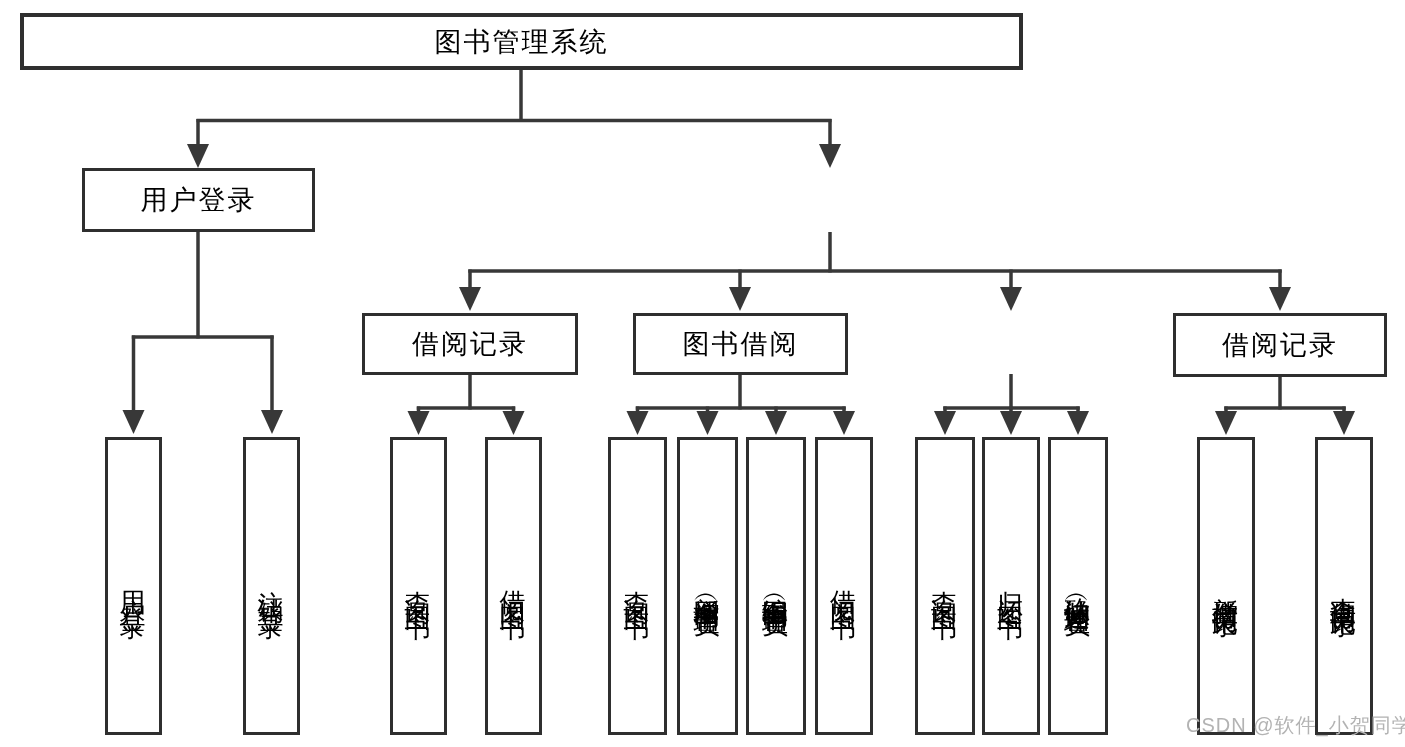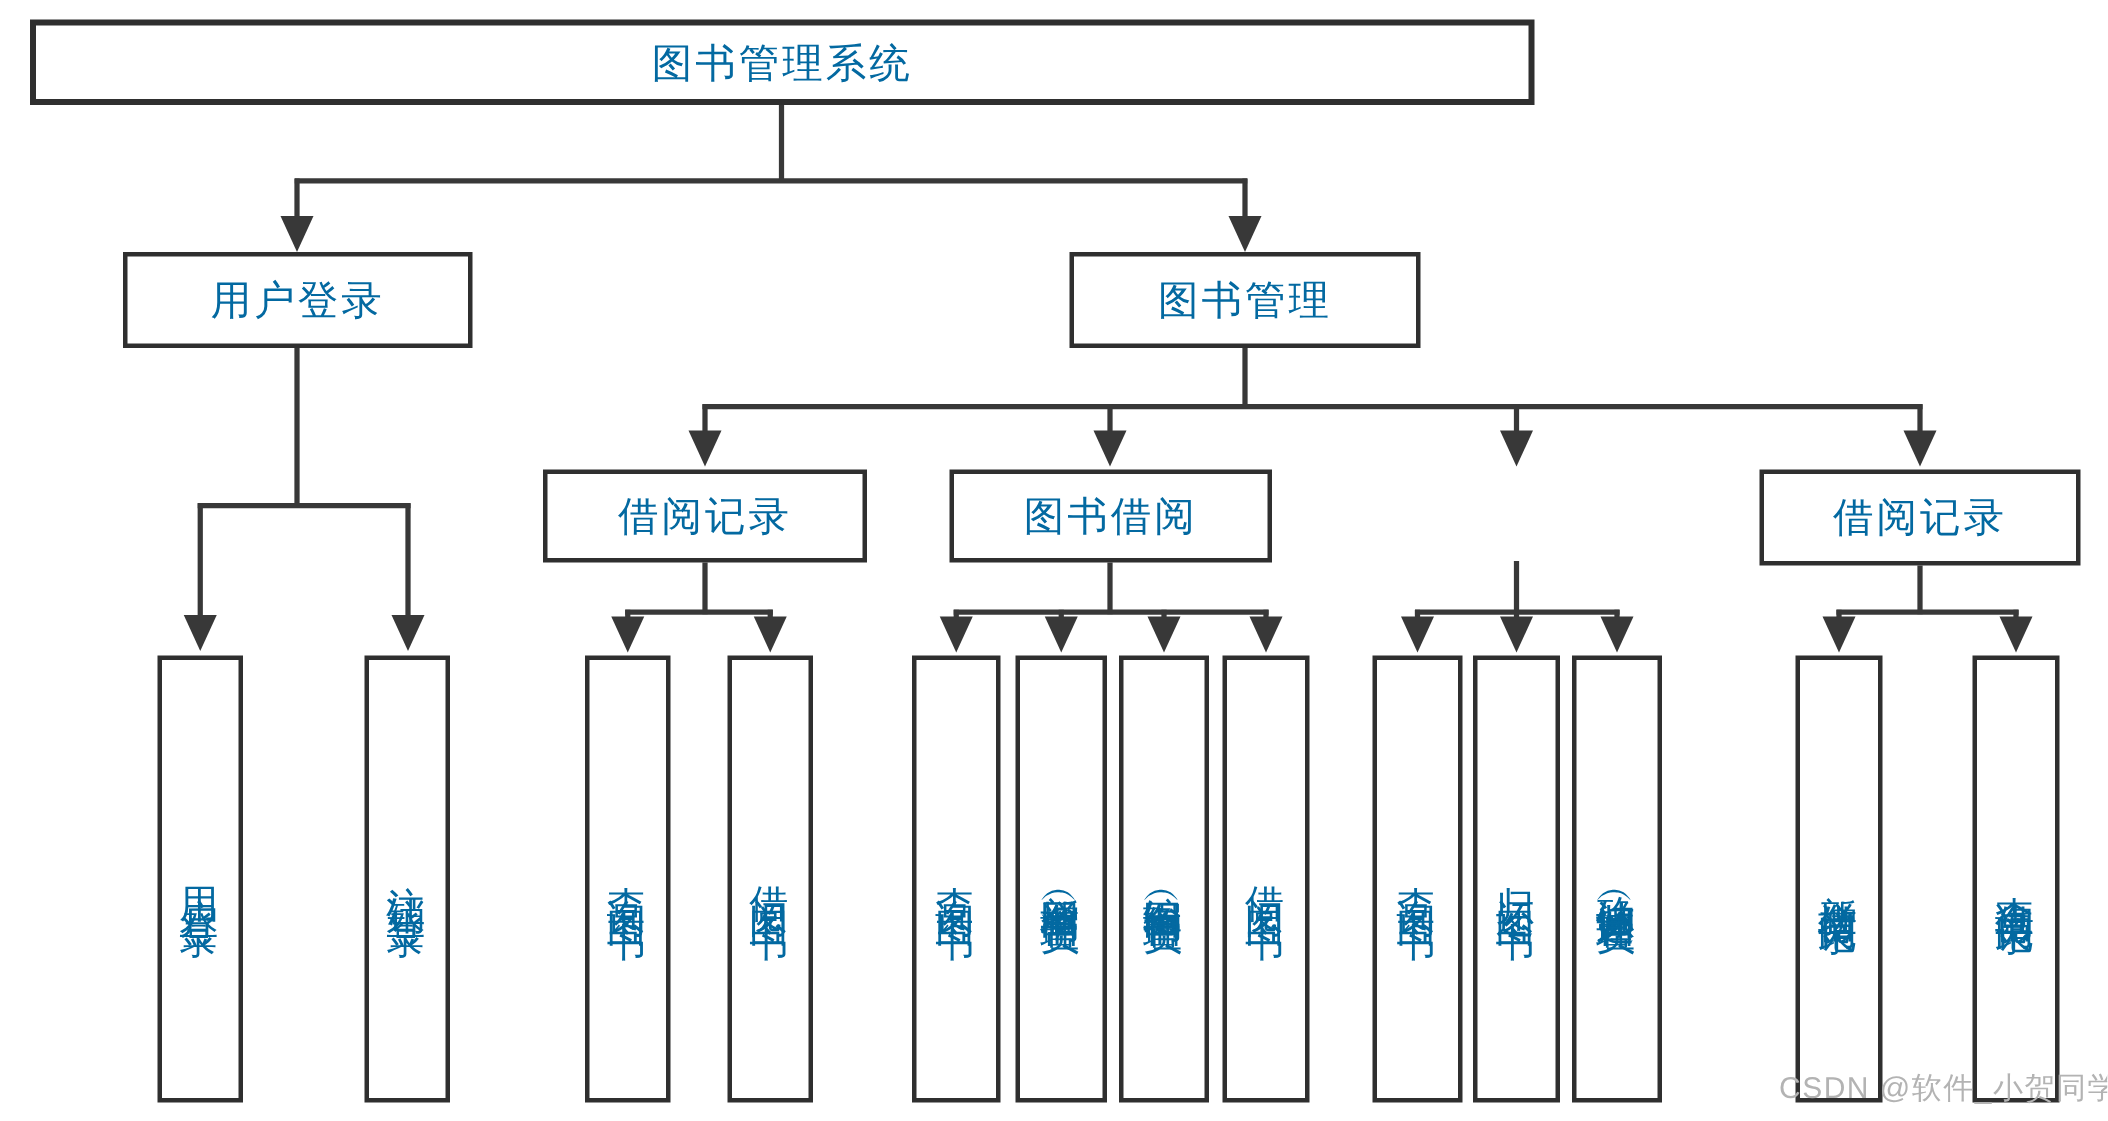--- a/index.html
+++ b/index.html
@@ -5,21 +5,21 @@
   html,body { margin:0; padding:0; background:#ffffff; }
   .stage {
     position:relative; width:1405px; height:747px; background:#ffffff;
     overflow:hidden; font-family:"Liberation Sans", sans-serif;
   }
   svg.wires { position:absolute; left:0; top:0; z-index:1; }
   .wire { stroke:#383838; stroke-width:3.5; }
   .ah   { fill:#383838; stroke:none; }
   .node {
     position:absolute; box-sizing:border-box; z-index:2;
-    background:#ffffff; border:3px solid #2f2f2f; color:#0369a1;
+    background:#ffffff; border:3px solid #2f2f2f; color:#000000;
     display:flex; align-items:center; justify-content:center;
     white-space:nowrap;
   }
   .h    { font-size:27px; letter-spacing:2px; }
   .root { border-width:4px; }
   .v {
     writing-mode:vertical-rl; text-orientation:mixed;
     font-size:26px; white-space:normal;
   }
   .v4 { letter-spacing:8px; }
@@ -93,21 +93,20 @@
     <polygon class="ah" points="934,411 956,411 945,435"></polygon>
     <polygon class="ah" points="1000,411 1022,411 1011,435"></polygon>
     <polygon class="ah" points="1067,411 1089,411 1078,435"></polygon>
     <polygon class="ah" points="1215,411 1237,411 1226,435"></polygon>
     <polygon class="ah" points="1333,411 1355,411 1344,435"></polygon>
   </svg>
 
   <div class="node h root" style="left:20px;top:13px;width:1003px;height:57px">图书管理系统</div>
 
   <div class="node h" style="left:82px;top:168px;width:233px;height:64px">用户登录</div>
-  <div class="node h" style="left:713px;top:168px;width:234px;height:64px">图书管理</div>
 
   <div class="node h" style="left:362px;top:313px;width:216px;height:62px">借阅记录</div>
   <div class="node h" style="left:633px;top:313px;width:215px;height:62px">图书借阅</div>
   <div class="node h" style="left:1173px;top:313px;width:214px;height:64px">借阅记录</div>
 
   <div class="node v v4" style="left:105px;top:437px;width:57px;height:298px">用户登录</div>
   <div class="node v v4" style="left:243px;top:437px;width:57px;height:298px">注销登录</div>
 
   <div class="node v v4" style="left:390px;top:437px;width:57px;height:298px">查询图书</div>
   <div class="node v v4" style="left:485px;top:437px;width:57px;height:298px">借阅图书</div>

